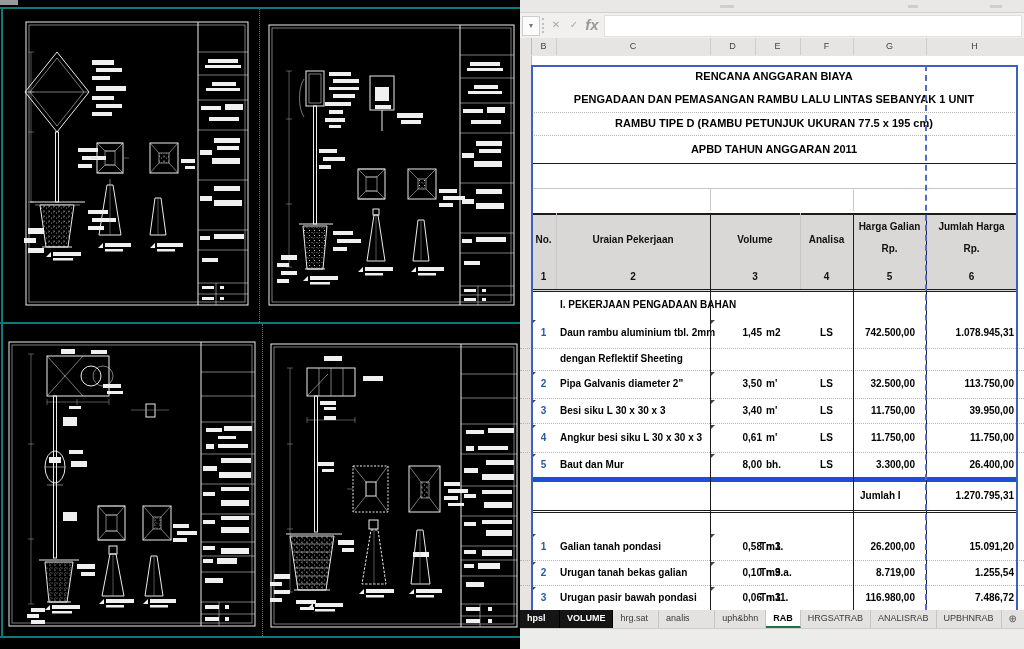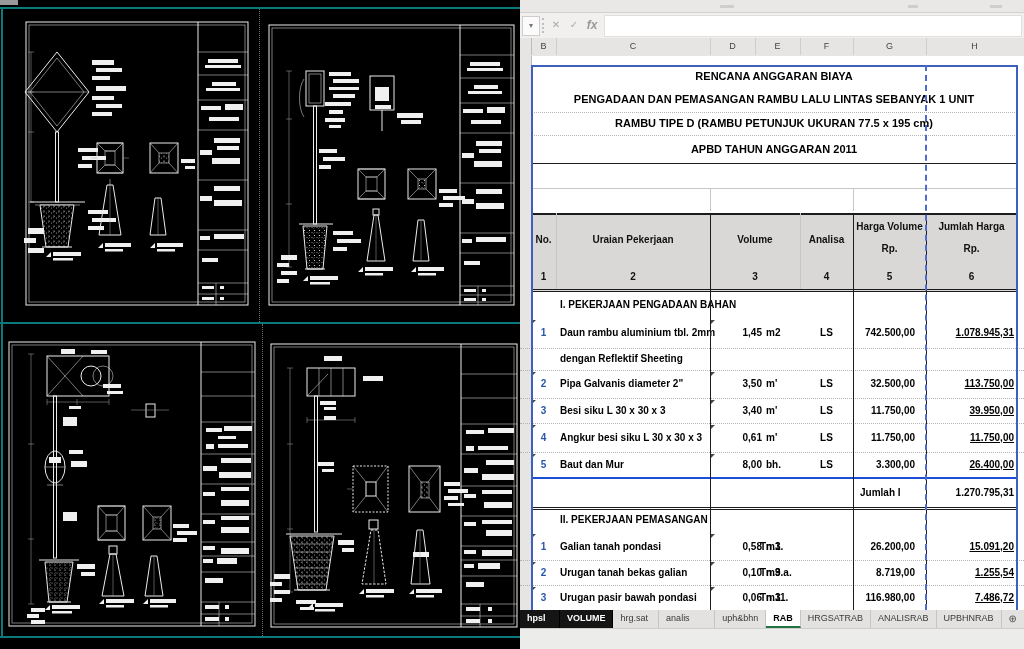--- a/index.html
+++ b/index.html
@@ -15,21 +15,21 @@
 
   
   #excel{left:520px;top:0;width:504px;height:649px;background:#fff;color:#000;}
   #topstrip{left:0;top:0;width:504px;height:12px;background:#e9e8e7;border-bottom:1px solid #d2d1d0;}
   .smudge{height:3px;background:#cfcecd;top:5px;}
   #fbar{left:0;top:13px;width:504px;height:25px;background:#f1f0ef;border-bottom:1px solid #d6d5d4;}
   #namebox{left:2px;top:3px;width:16px;height:18px;background:#fbfbfb;border:1px solid #cfcecd;
            font-size:8px;color:#777;text-align:center;line-height:18px;}
   #grip{left:22px;top:5px;width:3px;height:15px;border-left:2px dotted #c0bfbe;}
   .fbtn{top:3px;width:16px;height:18px;text-align:center;line-height:18px;color:#a9a8a7;font-size:10px;}
-  #fx-btn{font-style:italic;font-weight:bold;font-size:12px;color:#9b9a99;}
+  #fx-btn{font-style:italic;font-weight:bold;font-size:15px;color:#9b9a99;}
   #finput{left:84px;top:2px;width:416px;height:20px;background:#fff;border:1px solid #e0dfde;}
 
   #colhdr{left:0;top:38px;width:504px;height:18px;background:#e6e5e4;border-bottom:1px solid #9b9a99;}
   .colcell{top:0;height:17px;line-height:17px;text-align:center;font-size:9px;color:#444;
            border-right:1px solid #cfcecd;}
   #rowhdr{left:0;top:56px;width:11px;height:554px;background:#e6e5e4;border-right:1px solid #bdbcbb;}
 
   #grid{left:0;top:56px;width:504px;height:554px;background:#fff;overflow:hidden;}
   .cell{position:absolute;font-size:10px;font-weight:bold;white-space:nowrap;}
   .row{position:absolute;left:0;width:504px;}
@@ -44,21 +44,21 @@
 
   .hdrbox{background:#d9d8d7;}
   .hcell{position:absolute;text-align:center;font-size:10px;font-weight:bold;color:#111;}
   .c-no{left:11px;width:25px;text-align:center;color:#2a56a8;}
   .c-desc{left:40px;width:150px;text-align:left;}
   .c-vol{left:190px;width:52px;text-align:right;}
   .c-unit{left:246px;width:34px;text-align:left;}
   .c-ana{left:280px;width:53px;text-align:center;}
   .c-ana2{left:240px;width:60px;text-align:left;}
   .c-harga{left:336px;width:59px;text-align:right;}
-  .c-jml{left:406px;width:88px;text-align:right;text-decoration:underline;}
+  .c-jml{left:406px;width:88px;text-align:right;}
   .sect{left:40px;width:300px;text-align:left;font-weight:bold;}
   .item .mk1, .item .mk2{position:absolute;top:2px;width:0;height:0;
       border-left:4px solid #3f4f3f;border-bottom:4px solid transparent;}
   .mk1{left:12px;} .mk2{left:191px;}
 
   
   #tabbar{left:0;top:610px;width:504px;height:18px;background:#e3e2e1;border-bottom:1px solid #cfcecd;
           display:flex;align-items:stretch;font-size:9px;}
   .tab{padding:0 7px;line-height:17px;color:#3a3a3a;border-right:1px solid #c6c5c4;cursor:default;}
   .tab.dark{background:#151515;color:#fff;font-weight:bold;border-right:1px solid #000;}
@@ -659,21 +659,21 @@
     <div class="abs" style="left:11px;top:107px;width:486px;height:1px;background:#1c1c1c;"></div>
     <div class="abs" style="left:11px;top:132px;width:486px;height:1px;background:#c8c7c6;"></div>
     <div class="vlite abs" style="left:190px;top:132px;height:23px;"></div>
     <div class="vlite abs" style="left:333px;top:132px;height:23px;"></div>
 
     <div class="row hdrbox abs" style="top:157px;height:52px;border-top:2px solid #1c1c1c;border-bottom:1px solid #1c1c1c;left:11px;width:486px;">
       <div class="hcell" style="left:0;top:0;width:25px;line-height:50px;">No.</div>
       <div class="hcell" style="left:25px;top:0;width:154px;line-height:50px;">Uraian Pekerjaan</div>
       <div class="hcell" style="left:179px;top:0;width:90px;line-height:50px;">Volume</div>
       <div class="hcell" style="left:269px;top:0;width:53px;line-height:50px;">Analisa</div>
-      <div class="hcell" style="left:322px;top:6px;width:73px;">Harga Volume</div>
+      <div class="hcell" style="left:322px;top:6px;width:73px;">Harga Galian</div>
       <div class="hcell" style="left:322px;top:28px;width:73px;">Rp.</div>
       <div class="hcell" style="left:395px;top:6px;width:91px;">Jumlah Harga</div>
       <div class="hcell" style="left:395px;top:28px;width:91px;">Rp.</div>
     </div>
 
     <div class="row hdrbox abs" style="top:210px;height:23px;left:11px;width:486px;border-bottom:3px double #1c1c1c;">
       <div class="hcell" style="left:0;width:25px;line-height:22px;">1</div>
       <div class="hcell" style="left:25px;width:154px;line-height:22px;">2</div>
       <div class="hcell" style="left:179px;width:90px;line-height:22px;">3</div>
       <div class="hcell" style="left:269px;width:53px;line-height:22px;">4</div>
@@ -736,28 +736,25 @@
         <span class="mk2"></span>
       <span class="cell c-no">5</span>
       <span class="cell c-desc">Baut dan Mur</span>
       <span class="cell c-vol">8,00</span>
       <span class="cell c-unit">bh.</span>
       <span class="cell c-ana">LS</span>
       <span class="cell c-harga">3.300,00</span>
       <span class="cell c-jml">26.400,00</span>
     </div>
 
-    <div class="row abs" style="top:421px;height:28px;line-height:28px;left:11px;width:486px;border-top:2px solid #1d4ed8;border-bottom:3px double #1c1c1c;">
+    <div class="row abs" style="top:421px;height:28px;line-height:28px;left:11px;width:486px;border-top:5px solid #1d4ed8;border-bottom:3px double #1c1c1c;">
       <span class="cell" style="left:329px;text-align:left;">Jumlah I</span>
       <span class="cell" style="left:395px;width:88px;text-align:right;">1.270.795,31</span>
     </div>
 
-    <div class="row abs" style="top:449px;height:27px;line-height:30px;">
-      <span class="cell sect">II. PEKERJAAN PEMASANGAN</span>
-    </div>
     <div class="row abs item gl" style="top:476px;height:28px;line-height:30px;">
       <span class="mk1"></span>
         <span class="mk2"></span>
       <span class="cell c-no">1</span>
       <span class="cell c-desc">Galian tanah pondasi</span>
       <span class="cell c-vol">0,58</span>
       <span class="cell c-unit">m3</span>
       <span class="cell c-ana2">Tn.1.</span>
       <span class="cell c-harga">26.200,00</span>
       <span class="cell c-jml">15.091,20</span>

